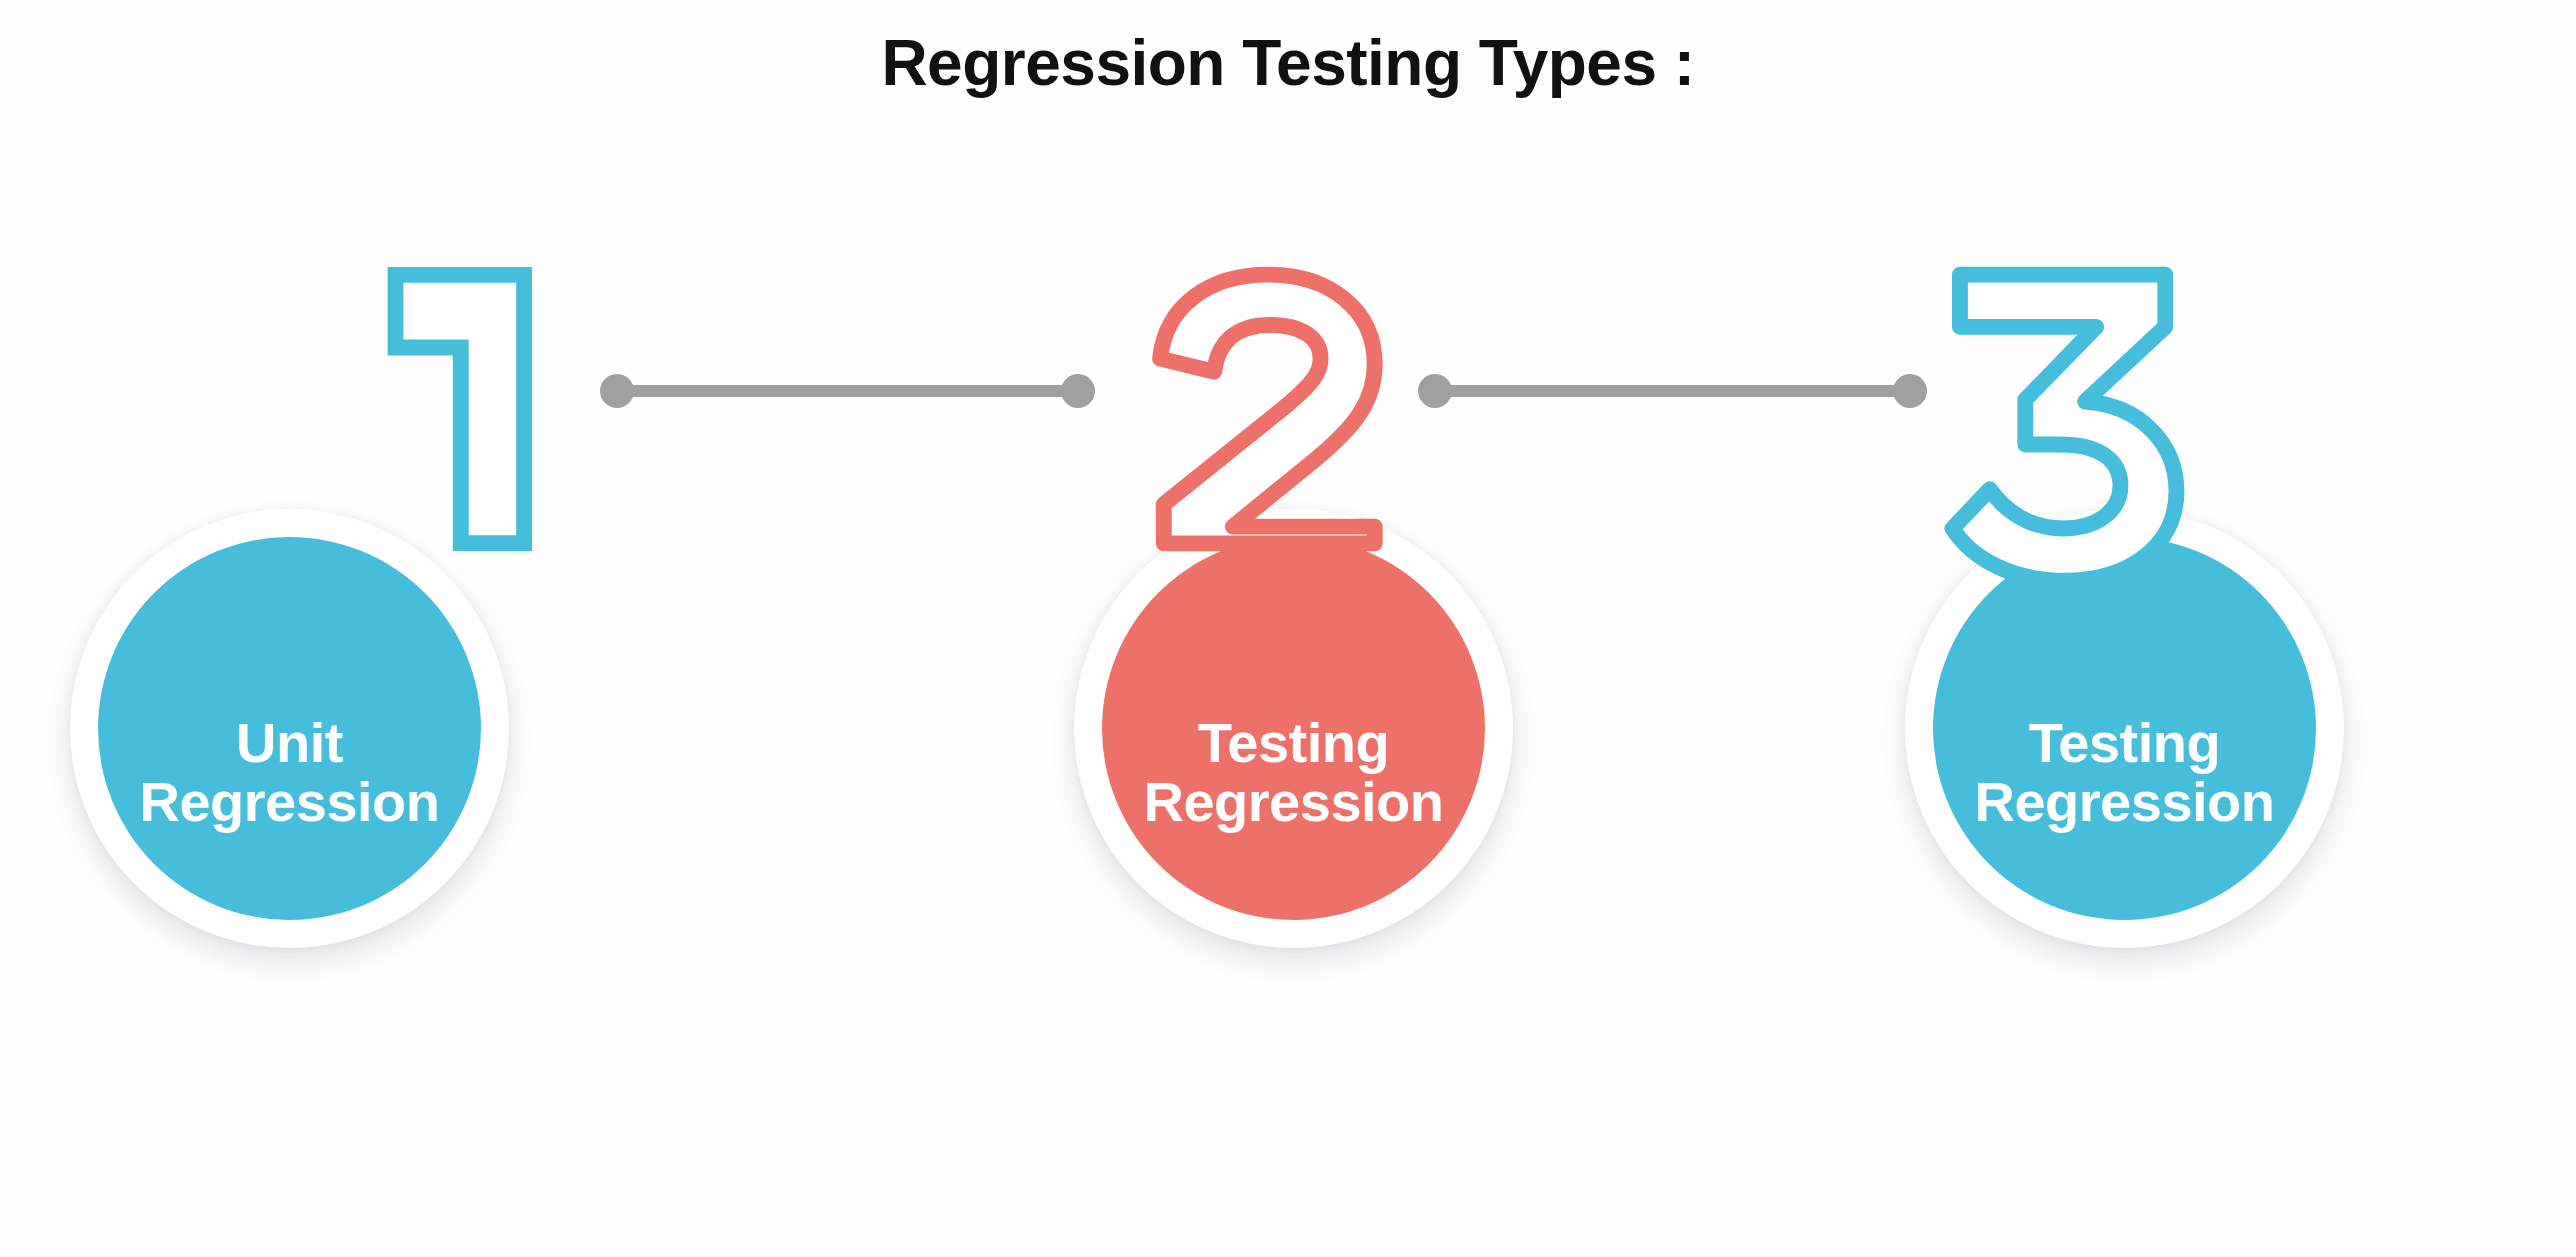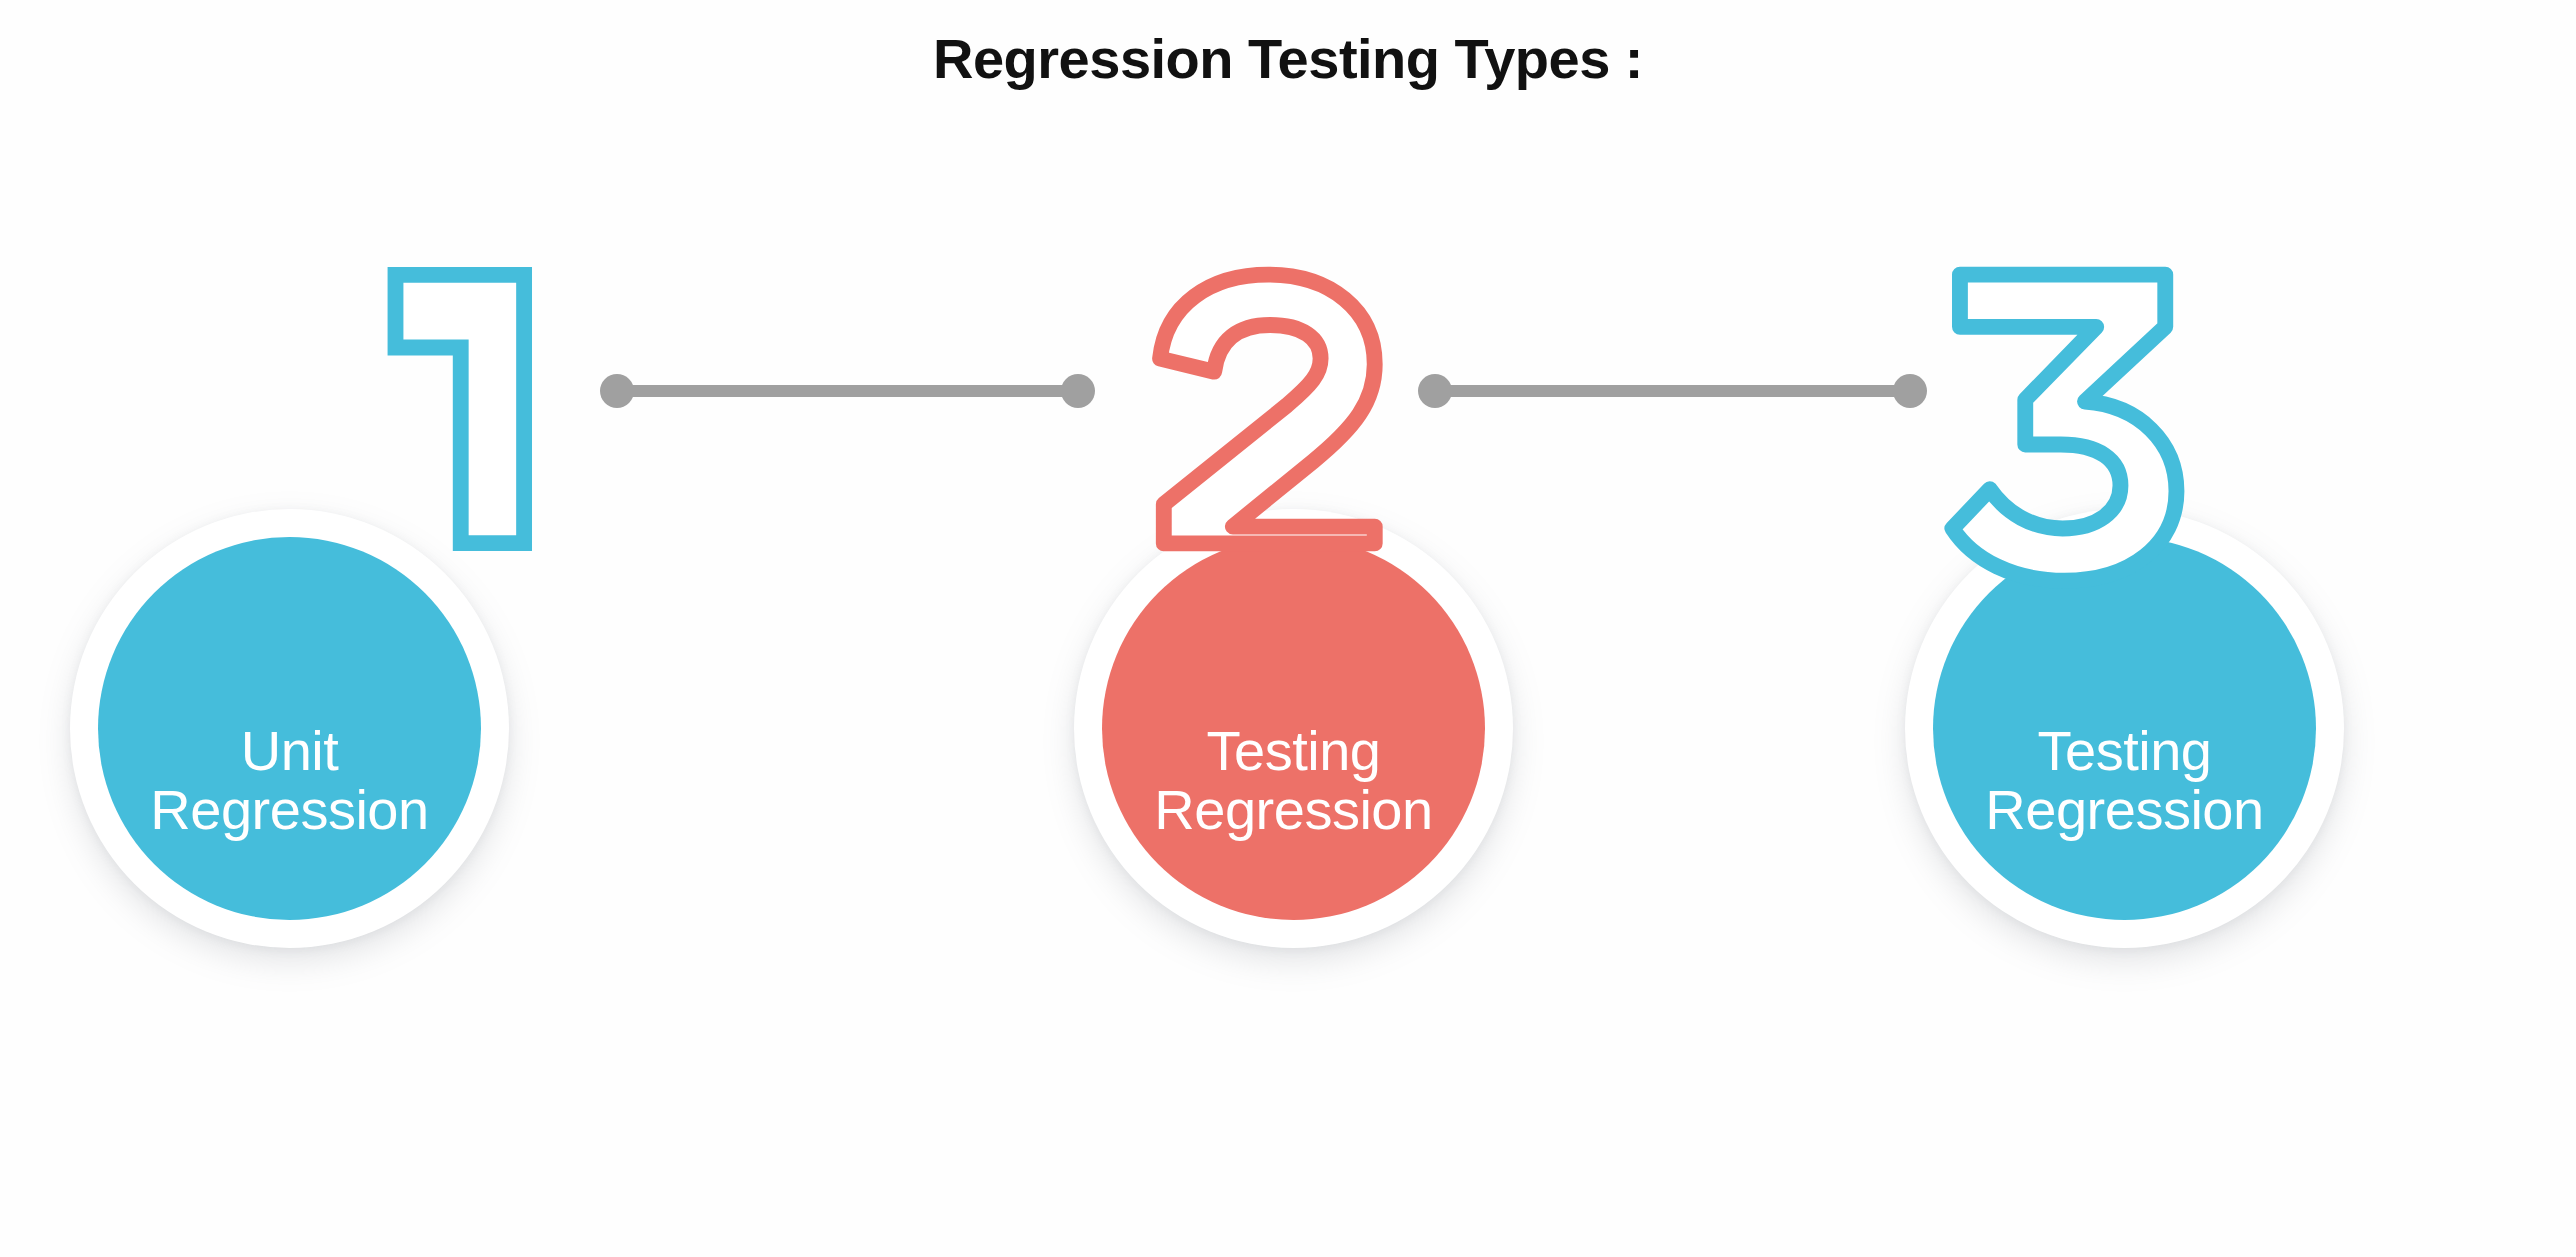--- a/index.html
+++ b/index.html
@@ -18,21 +18,21 @@
     overflow: hidden;
   }
 
   
   .page-title {
     position: absolute;
     left: 0;
     top: 26px;
     width: 2576px;
     text-align: center;
-    font-size: 56px;
+    font-size: 64px;
     font-weight: 700;
     letter-spacing: -0.5px;
     color: #111111;
     white-space: pre;
   }
 
   
   .connector {
     position: absolute;
     height: 34px;
@@ -78,25 +78,25 @@
     height: 383px;
     border-radius: 50%;
   }
   .disc.teal   { background: #45bddb; }
   .disc.salmon { background: #ed7168; }
 
   .node-label {
     position: absolute;
     left: 0;
     width: 439px;
-    top: 212px;
+    top: 204px;
     text-align: center;
     color: #ffffff;
     font-size: 56px;
-    font-weight: 400;
+    font-weight: 700;
     line-height: 1.06;
     letter-spacing: -0.5px;
     white-space: pre-line;
   }
 
   
   .numeral {
     position: absolute;
     pointer-events: none;
   }

